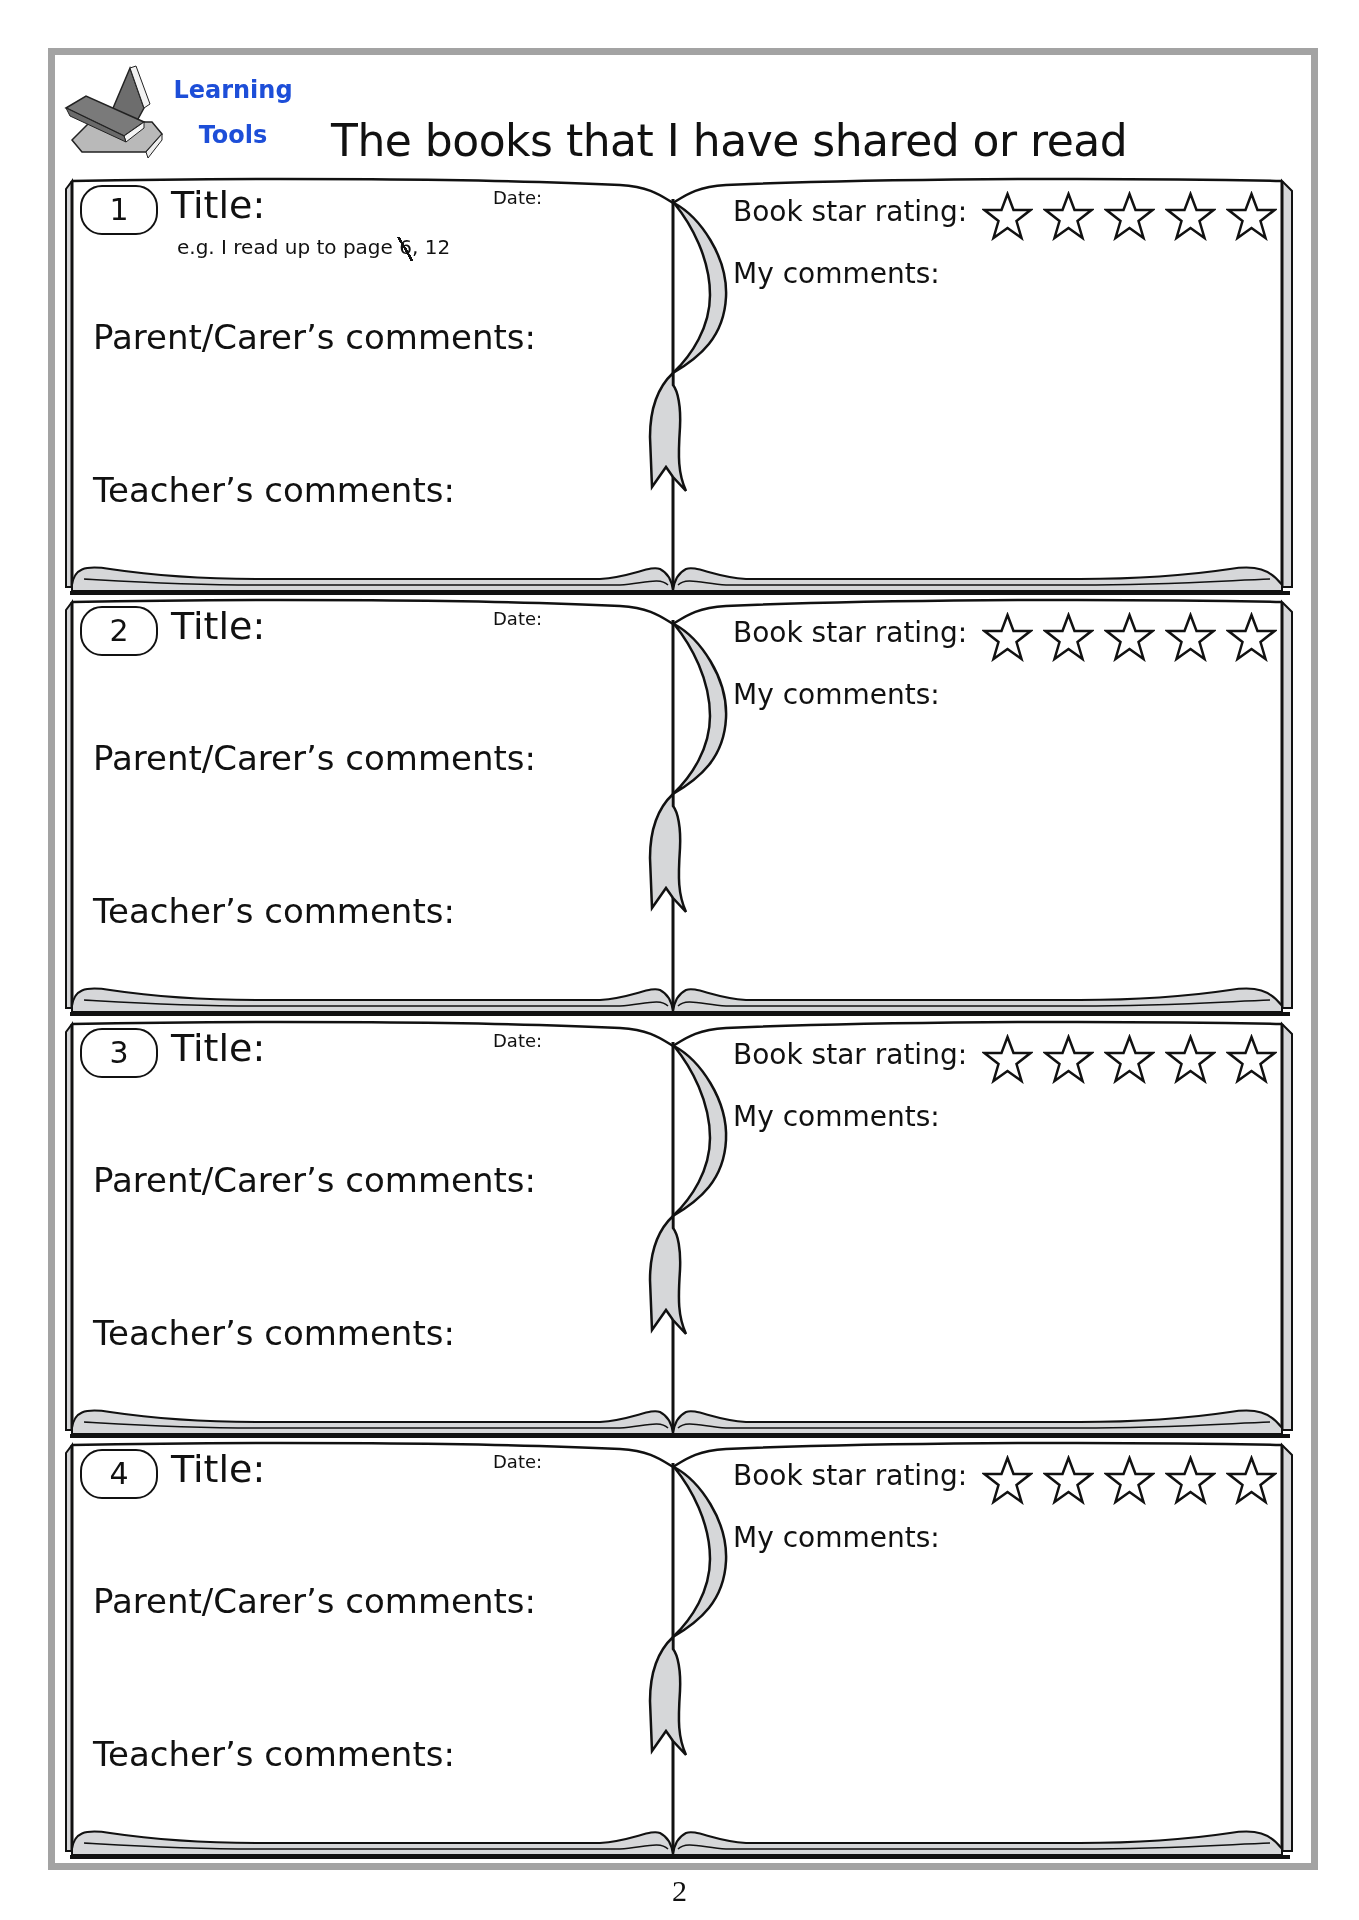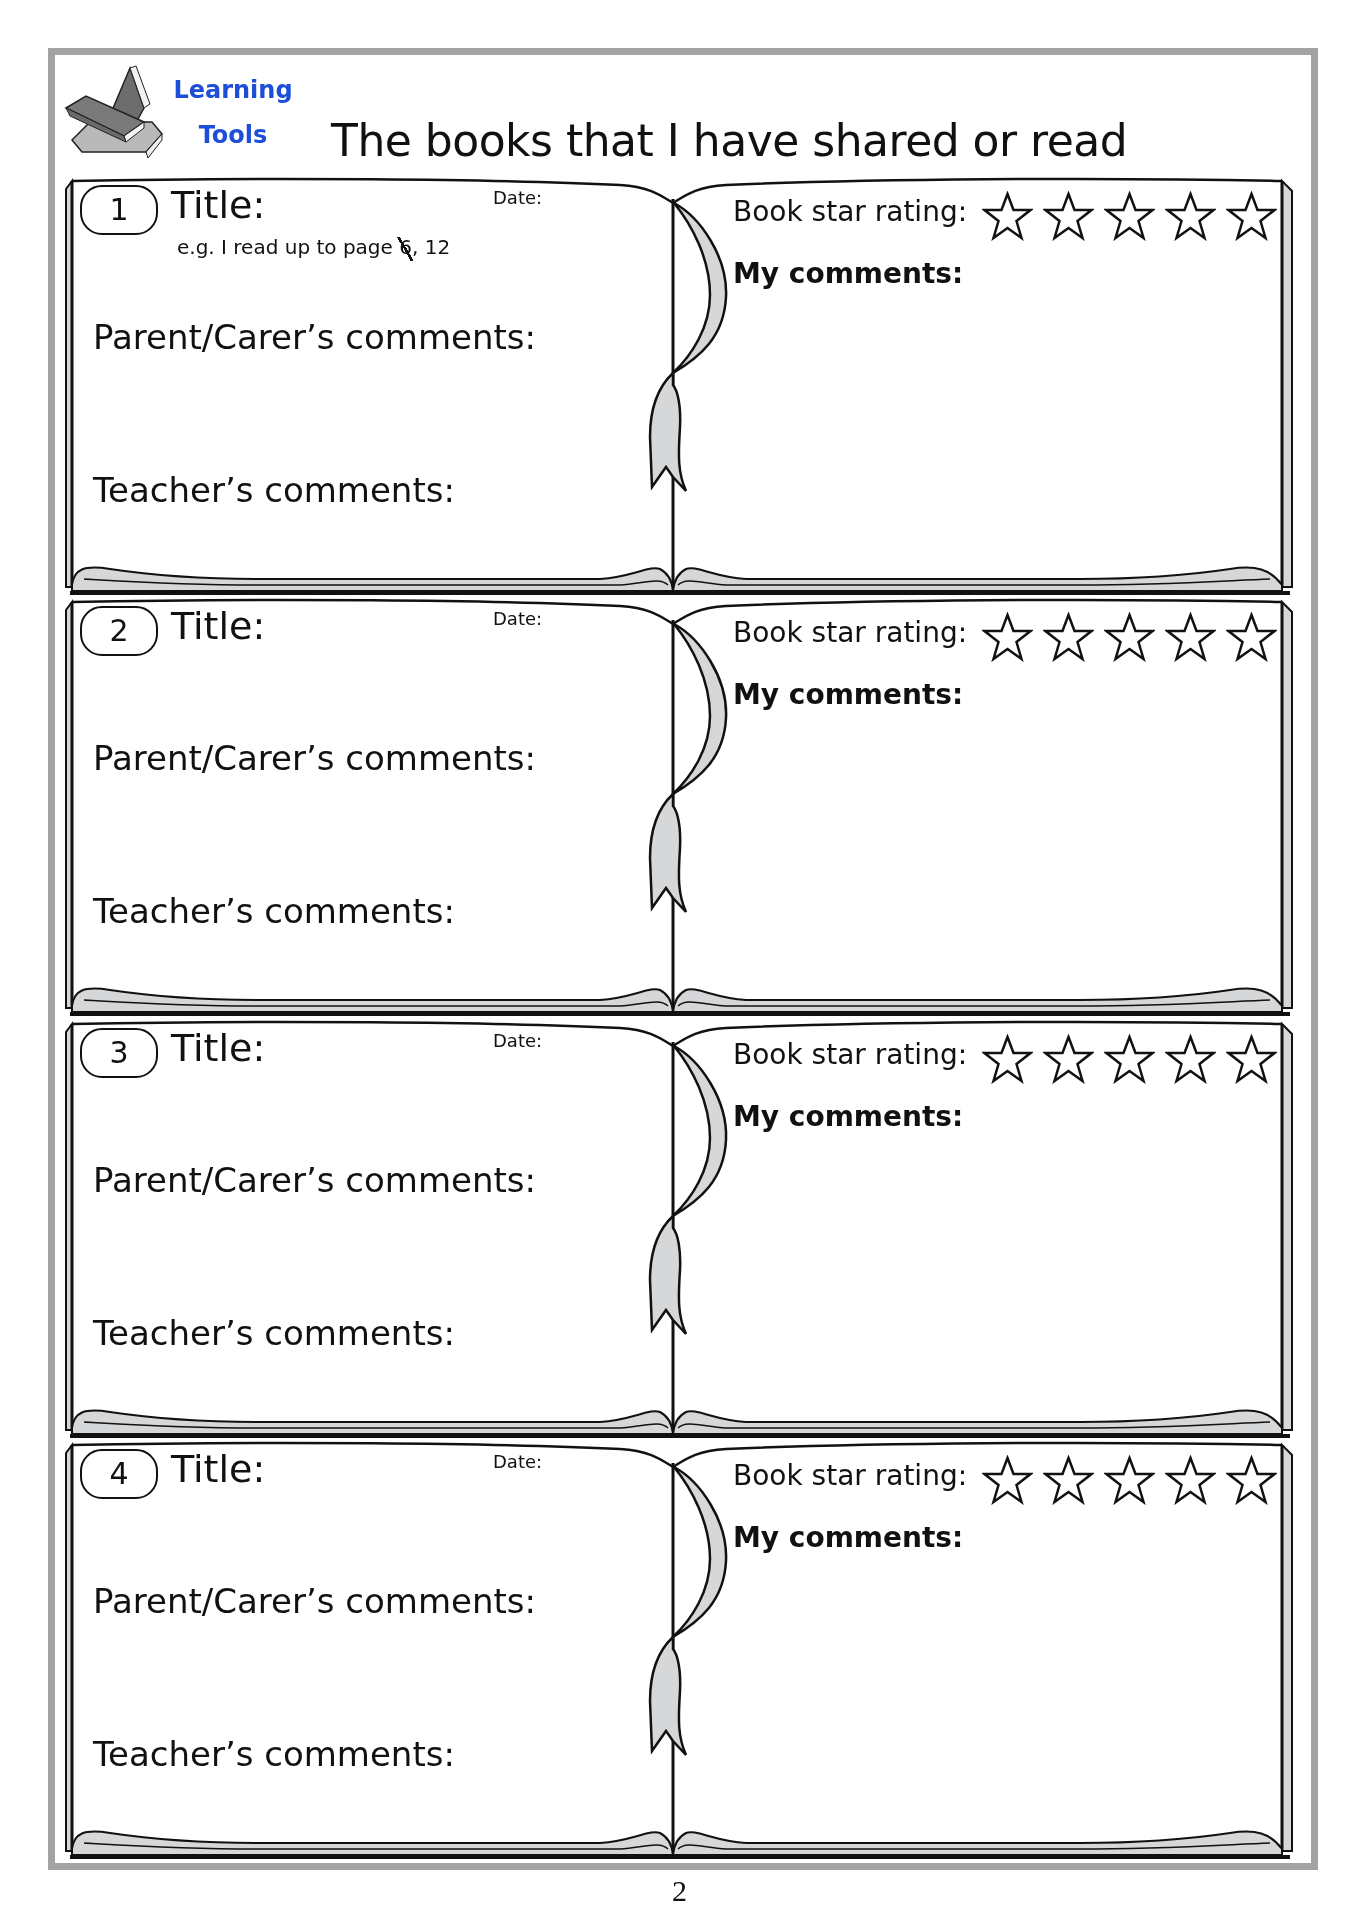--- a/index.html
+++ b/index.html
@@ -21,21 +21,21 @@
   .date-lbl { left: 433px; top: 10px; font-size: 18px; }
   .hint { left: 117px; top: 58px; font-size: 20px; }
   .hint .struck { position: relative; display: inline-block; }
   .hint .struck::after { content: ""; position: absolute; left: -2px; top: 2px; width: 16px; height: 24px;
                          background: linear-gradient(60deg, transparent 46%, #111 46%, #111 56%, transparent 56%); }
   .parent-lbl { left: 33px; top: 140px; font-size: 34px; }
   .teacher-lbl { left: 33px; top: 293px; font-size: 34px; }
   .rating-lbl { left: 673px; top: 18px; font-size: 28px; text-align: center; }
   .stars { position: absolute; left: 922px; top: 14px; height: 52px; display: flex; gap: 10px; }
   .star { width: 51px; height: 50px; cursor: pointer; }
-  .mycom-lbl { left: 673px; top: 80px; font-size: 28px; font-weight: bold; }
+  .mycom-lbl { left: 673px; top: 80px; font-size: 28px; }
   .note { left: 681px; top: 133px; font-size: 17.5px; line-height: 23px; }
   .pagenum { position: absolute; left: 0; width: 1359px; top: 1874px; text-align: center;
              font-family: "Liberation Serif", serif; font-size: 30px; color: #111; }
 </style>
 </head>
 <body>
 
 <div class="frame"></div>
 
 <div class="logo">

